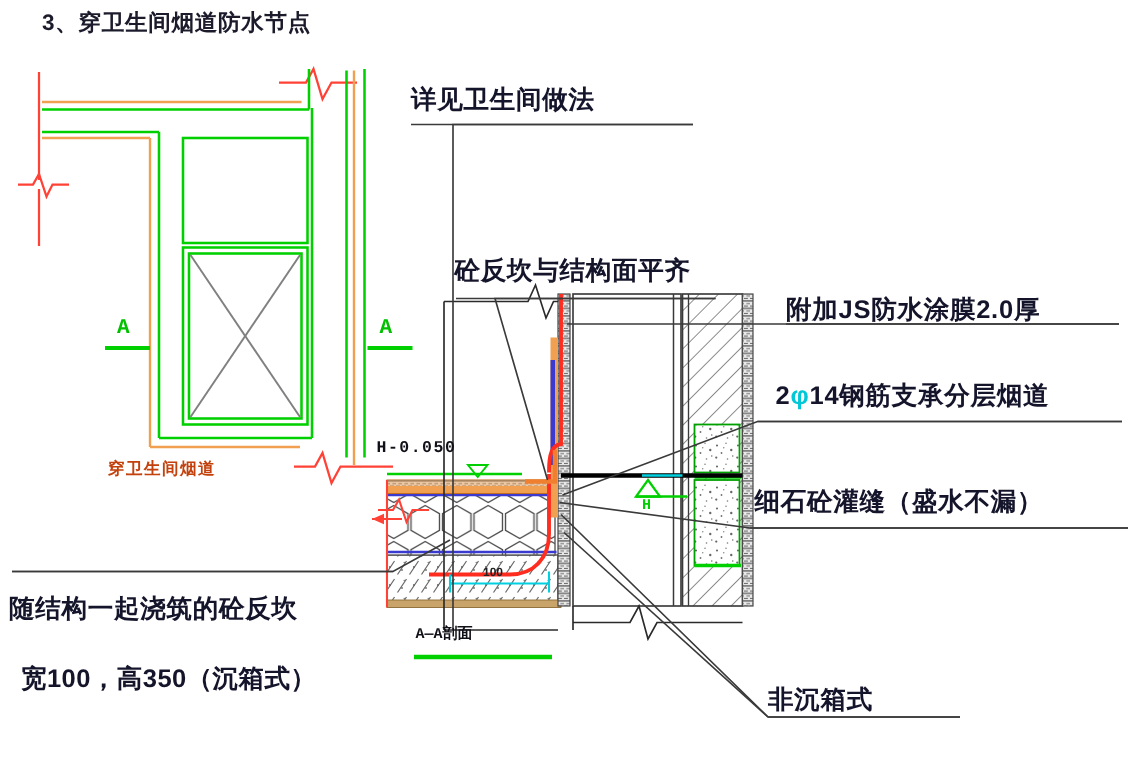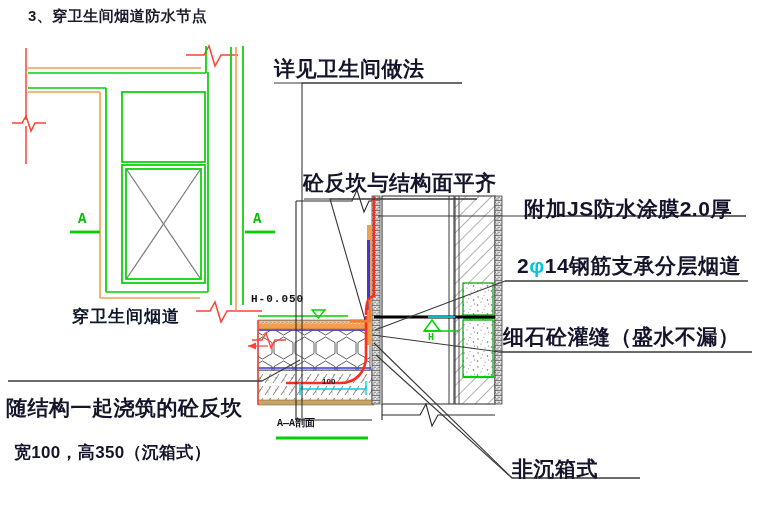--- a/index.html
+++ b/index.html
@@ -5,22 +5,22 @@
   html,body{margin:0;padding:0;background:#ffffff;}
   body{
     width:760px;height:507px;position:relative;overflow:hidden;
     font-family:"Liberation Sans","DejaVu Sans",sans-serif;
     color:#1a1a2e;
   }
   #stage{position:absolute;left:0;top:0;width:760px;height:439px;}
   svg#drawing{position:absolute;left:0;top:0;width:760px;height:507px;}
   .txt{position:absolute;white-space:nowrap;line-height:1;}
   .title-note{font-size:15px;font-weight:bold;color:#1b1b2b;letter-spacing:0.5px;}
-  .callout{font-size:21px;font-weight:bold;color:#14142b;letter-spacing:0.5px;}
-  .bold-label{font-size:17px;font-weight:bold;color:#0f172a;letter-spacing:1px;font-family:Liberation Serif, serif;}
+  .callout{font-size:17px;font-weight:bold;color:#14142b;letter-spacing:0.5px;}
+  .bold-label{font-size:11px;font-weight:bold;color:#c2410c;letter-spacing:1px;font-family:Liberation Serif, serif;}
   .spec{font-size:17px;font-weight:bold;color:#14142b;letter-spacing:0.3px;}
   .mono-el{font-family:"Liberation Mono","DejaVu Sans Mono",monospace;font-size:11px;font-weight:bold;color:#101018;letter-spacing:1px;}
   .secmark{font-family:"Liberation Mono","DejaVu Sans Mono",monospace;font-size:14px;font-weight:bold;color:#00c000;}
   .aa-sec{font-family:"Liberation Mono","DejaVu Sans Mono",monospace;font-size:10px;font-weight:bold;color:#101018;letter-spacing:0px;}
   .phi{color:#00c8d7;font-weight:bold;}
   .hmark{font-family:"Liberation Mono","DejaVu Sans Mono",monospace;font-size:10px;font-weight:bold;color:#00d000;}
 </style>
 </head>
 <body>
 

